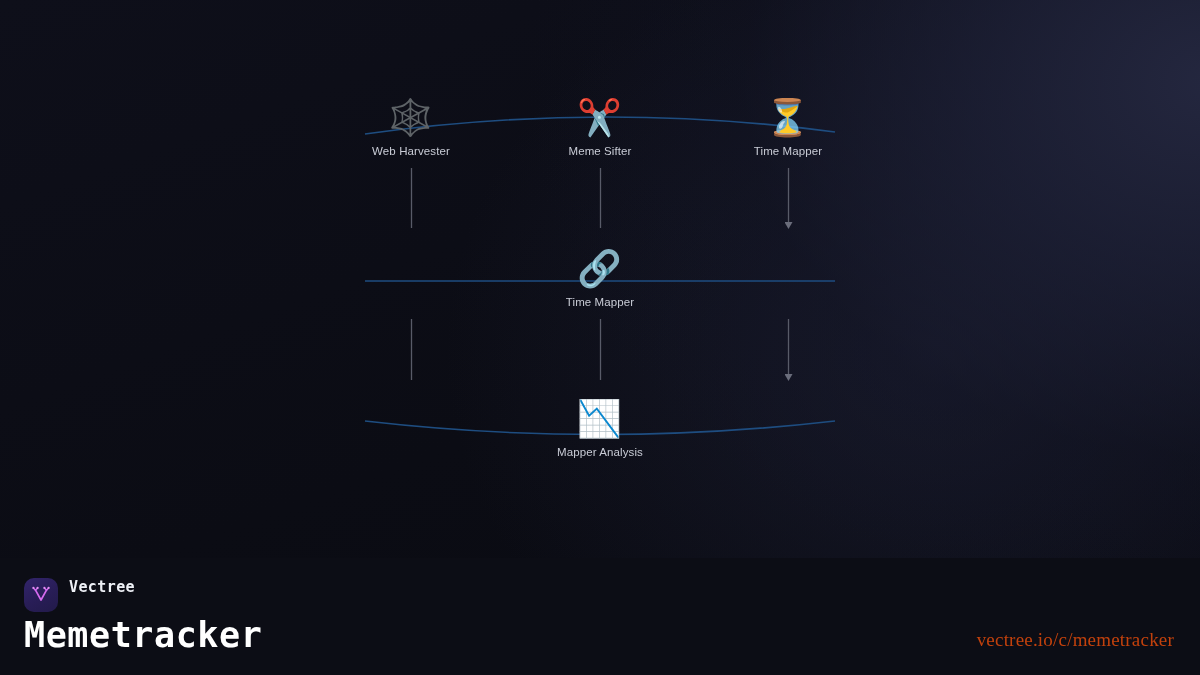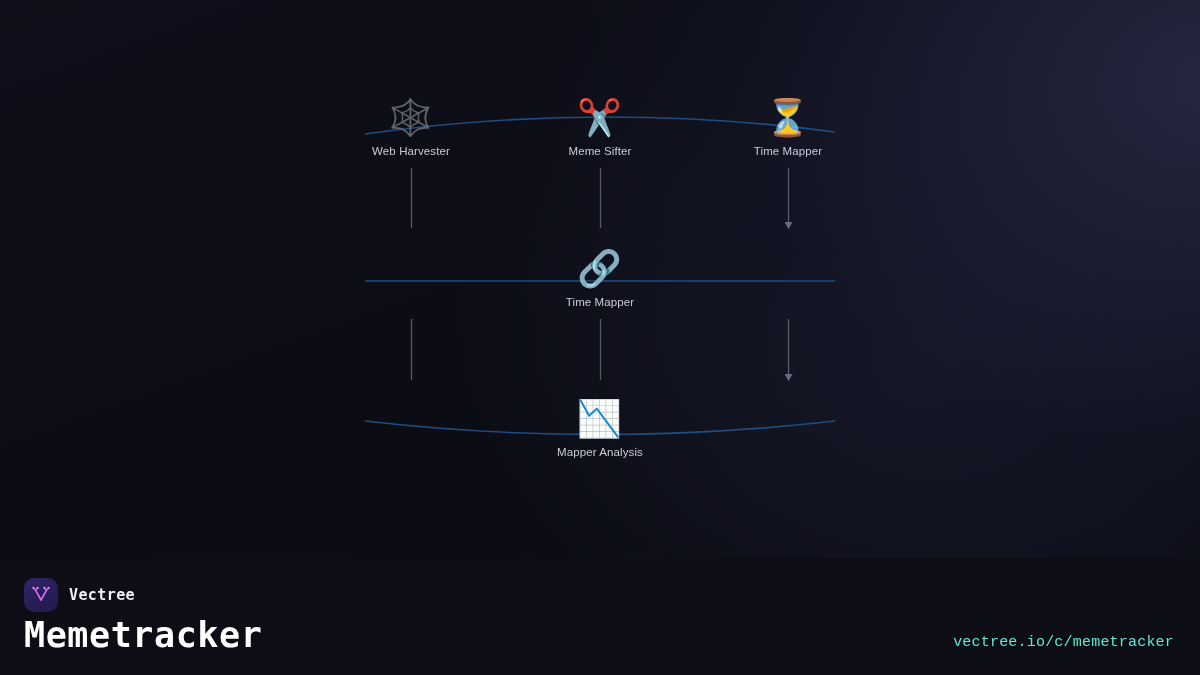--- a/index.html
+++ b/index.html
@@ -73,21 +73,21 @@
     bottom: 0;
     width: 1200px;
     height: 117px;
     background: #0c0d15;
   }
   #brand-row {
     position: absolute;
     left: 24px;
     top: 20px;
     display: flex;
-    align-items: center;
+    align-items: flex-start;
     gap: 11px;
   }
   #brand-logo {
     width: 34px;
     height: 34px;
     border-radius: 10px;
     background: linear-gradient(150deg, #32246b 0%, #281d56 55%, #221a4a 100%);
     display: flex;
     align-items: center;
     justify-content: center;
@@ -109,23 +109,23 @@
     font-weight: bold;
     color: #ffffff;
     letter-spacing: 0.6px;
     line-height: 42px;
     text-align: right;
   }
   #footer-url {
     position: absolute;
     right: 26px;
     bottom: 24px;
-    font-family: Liberation Mono, monospace;
-    font-size: 15px;
-    color: #5eead4;
+    font-family: Liberation Serif, serif;
+    font-size: 19px;
+    color: #c2410c;
     letter-spacing: 0.2px;
   }
 </style>
 </head>
 <body>
 
 <div id="canvas-background"></div>
 
 <div id="graph-stage">
 

